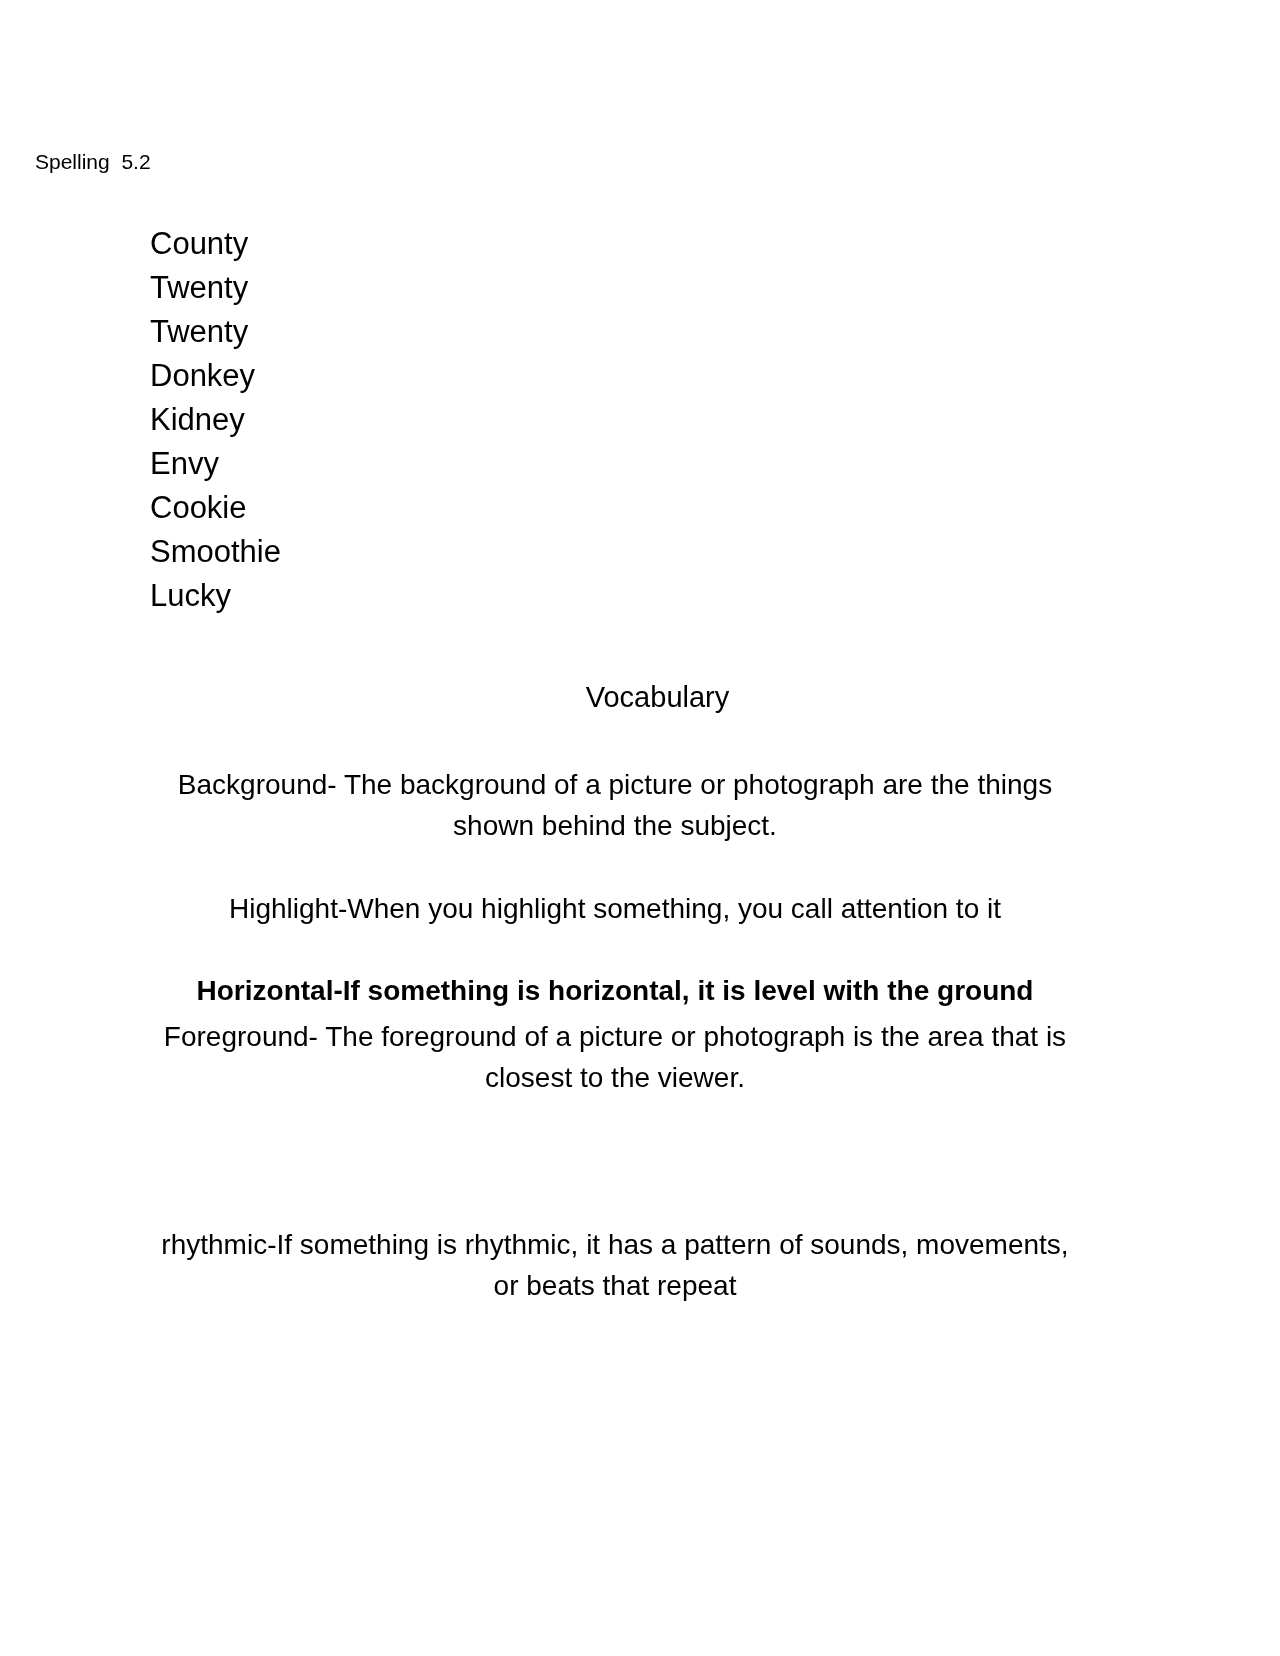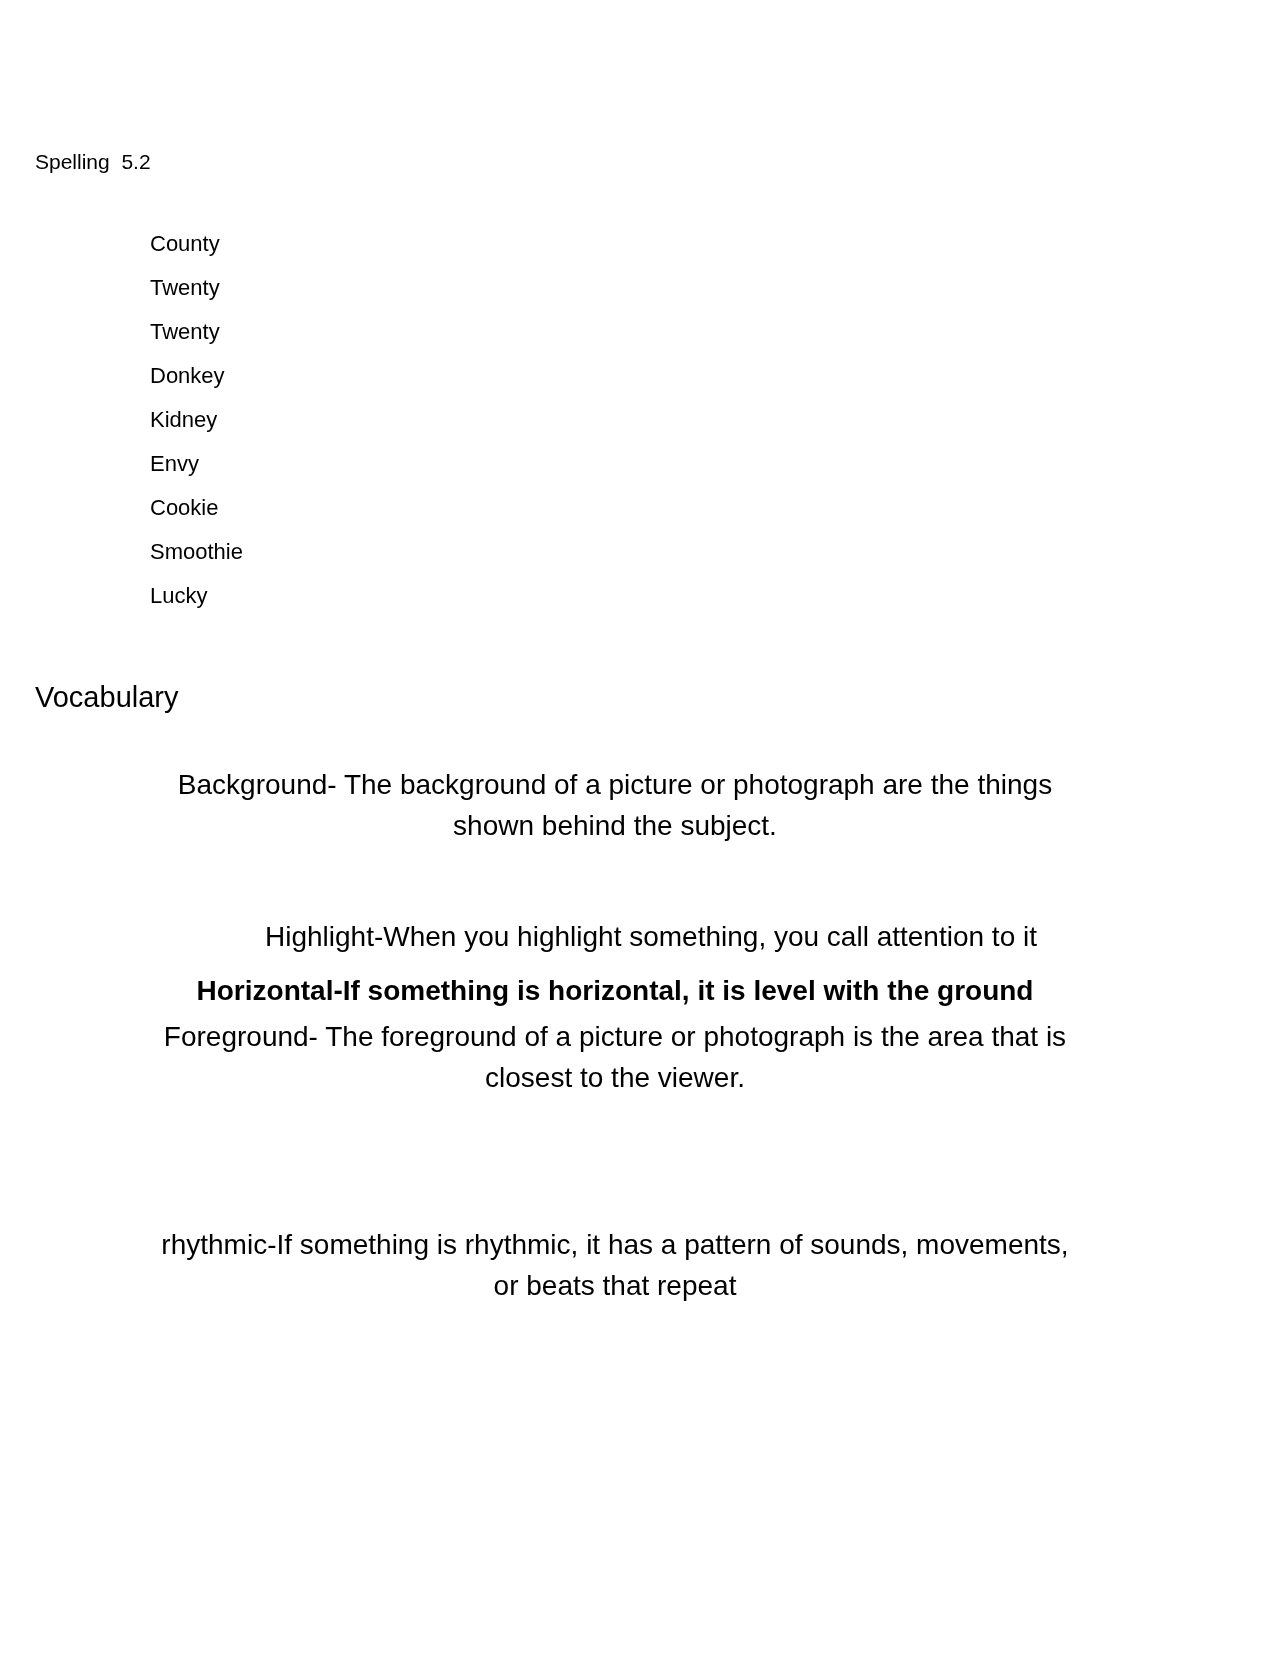--- a/index.html
+++ b/index.html
@@ -1,22 +1,22 @@
 <!DOCTYPE html>
 <html><head>
   <meta charset="utf-8">
   <style>
     html, body { margin: 0; padding: 0; background: #ffffff; }
     body { width: 1280px; height: 1656px; position: relative; overflow: hidden;
            font-family: "Liberation Sans", sans-serif; color: #000; }
     .title { position: absolute; top: 150px; left: 0; width: 1280px; text-align: left;
              font-size: 21px; padding-left: 35px; box-sizing: border-box; }
     .spelling-list { position: absolute; top: 222px; left: 150px; margin: 0; padding: 0; list-style: none; }
-    .spelling-list li { font-size: 22px; line-height: 44px; height: 44px; }
-    .vocab-heading { position: absolute; top: 681px; left: 0; width: 1280px; text-align: left;
+    .spelling-list li { font-size: 31px; line-height: 44px; height: 44px; }
+    .vocab-heading { position: absolute; top: 681px; left: 0; width: 1280px; text-align: center;
                      font-size: 29px; padding-left: 35px; box-sizing: border-box; }
     .definitions { position: absolute; left: 150px; width: 930px; }
     .def { font-size: 28px; line-height: 41px; margin: 0; position: absolute; left: 0; width: 930px; text-align: center; }
   </style>
 </head>
 <body>
 
 <div>
   <div class="title" style="white-space:pre;">Spelling  5.2</div>
 
@@ -29,18 +29,18 @@
     <li>Envy</li>
     <li>Cookie</li>
     <li>Smoothie</li>
     <li>Lucky</li>
   </ul>
 
   <div class="vocab-heading">Vocabulary</div>
 
   <div class="definitions">
     <p class="def" style="top:764px;">Background- The background of a picture or photograph are the things shown behind the subject.</p>
-    <p class="def" style="top:916px;margin-left:36px;">Highlight-When you highlight something, you call attention to it</p>
+    <p class="def" style="top:888px;">Highlight-When you highlight something, you call attention to it</p>
     <p class="def" style="top:970px;font-weight:bold;">Horizontal-If something is horizontal, it is level with the ground</p>
     <p class="def" style="top:1016px;">Foreground- The foreground of a picture or photograph is the area that is closest to the viewer.</p>
     <p class="def" style="top:1224px;">rhythmic-If something is rhythmic, it has a pattern of sounds, movements, or beats that repeat</p>
   </div>
 </div>
 
 </body></html>

